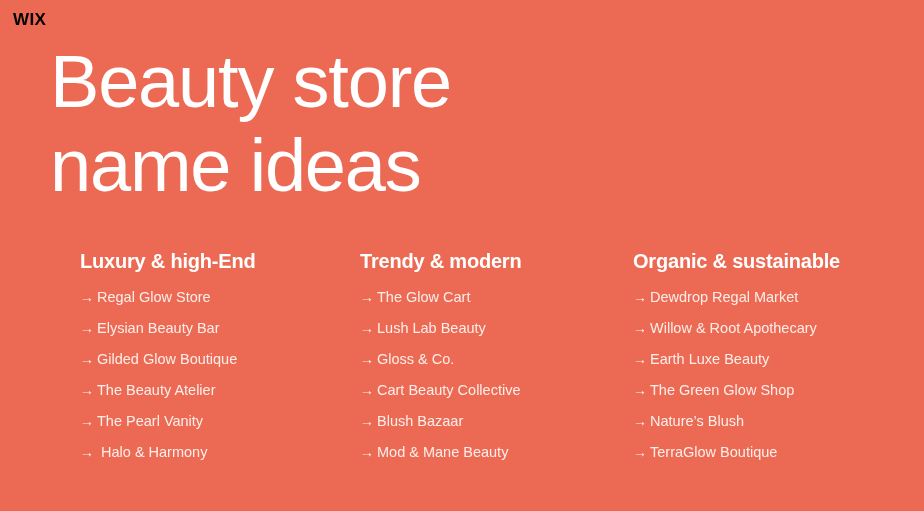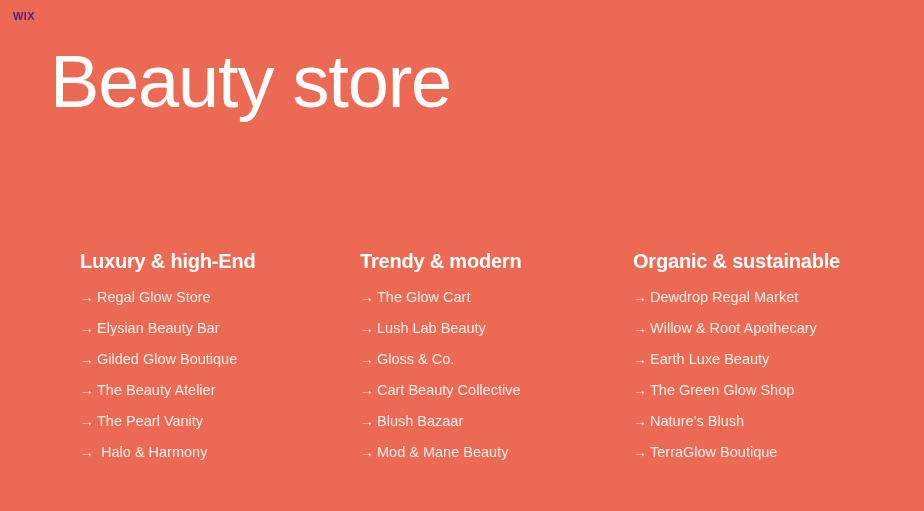--- a/index.html
+++ b/index.html
@@ -21,24 +21,24 @@
     height: 511px;
     background: #ec6a53;
     box-sizing: border-box;
   }
 
   
   .brand {
     position: absolute;
     left: 13px;
     top: 11px;
-    font-size: 11px;
+    font-size: 17px;
     font-weight: 700;
     letter-spacing: 0.4px;
-    color: #4c1d95;
+    color: #000000;
     line-height: 1;
     user-select: none;
   }
 
   
   .hero {
     position: absolute;
     left: 50px;
     top: 40px;
     width: 700px;
@@ -109,20 +109,21 @@
 </style>
 </head>
 <body>
 
 <div class="canvas">
 
   <div class="brand">WIX</div>
 
   <div class="hero">
     <span class="hero-line">Beauty store</span>
+    <span class="hero-line">name ideas</span>
   </div>
 
   <div class="columns">
 
     <div class="column col-0">
       <h2 class="col-title">Luxury &amp; high-End</h2>
       <ul class="col-list">
         <li class="col-item">
           <span class="arrow-icon">→</span><span class="item-label">Regal Glow Store</span>
         </li>

